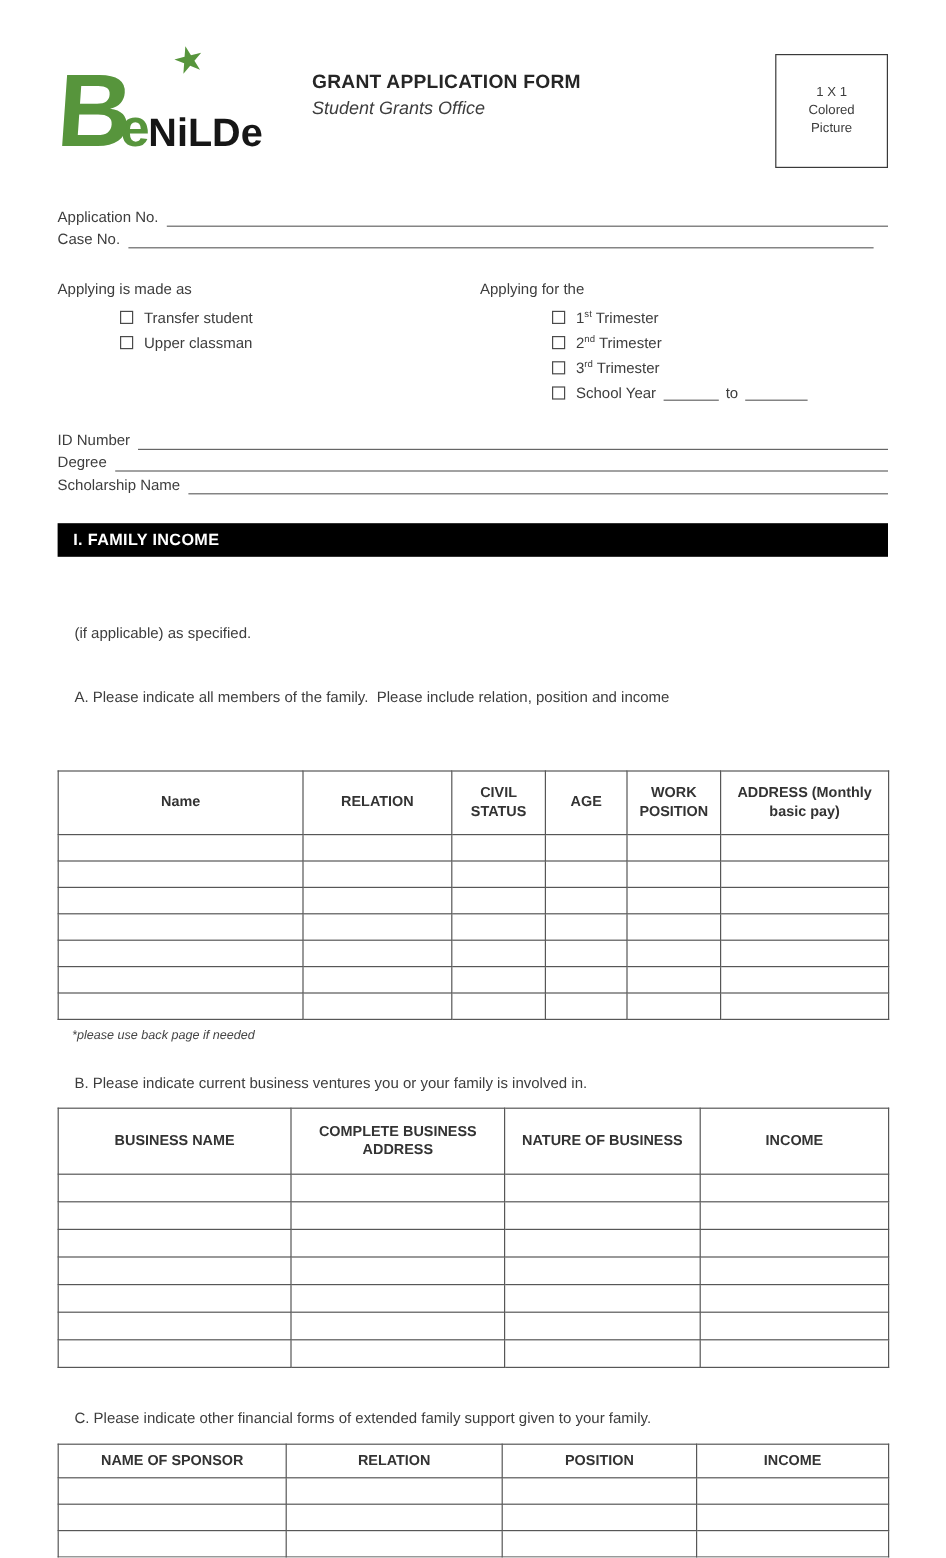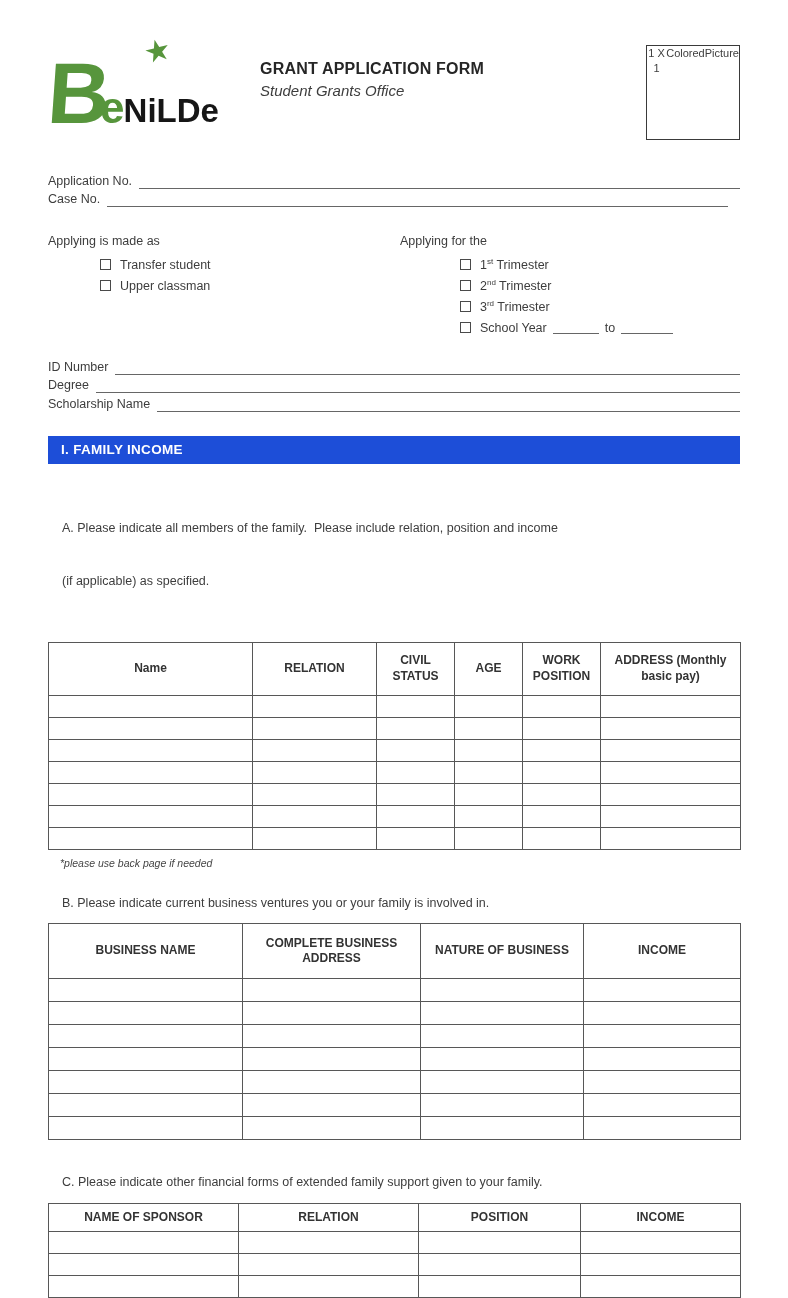--- a/index.html
+++ b/index.html
@@ -20,21 +20,21 @@
   .logo-e  { font-size: 44px; line-height: 36px; font-weight: 800; color: #57953c; margin-left: -6px; }
   .logo-rest { font-size: 33px; line-height: 30px; font-weight: 700; color: #161616; letter-spacing: 0px; margin-left: -1px; }
   .logo-star { position: absolute; left: 96px; top: -8px; font-size: 30px; color: #57953c; transform: rotate(-14deg); line-height: 30px; }
   .titles { margin-left: 16px; margin-top: 16px; }
   .title { font-size: 16px; font-weight: 700; color: #262626; letter-spacing: 0.2px; }
   .subtitle { font-size: 15px; color: #3d3d3d; margin-top: 4px; font-style: italic; }
   .photo-box {
     margin-left: auto; margin-top: 1px;
     width: 94px; height: 95px;
     border: 1px solid #3a3a3a;
-    display: flex; flex-direction: row; justify-content: center;
+    display: flex; flex-direction: column; justify-content: center;
     text-align: center; font-size: 11px; line-height: 1.35; color: #3d3d3d;
   }
 
   
   .fline { display: flex; align-items: flex-end; font-size: 12.5px; height: 18px; }
   .fline .lbl { white-space: nowrap; padding-bottom: 1px; }
   .fline .rule { flex: 1; border-bottom: 1px solid #666; margin-left: 7px; height: 14px; }
   .top-fields { margin-top: 19px; }
   .top-fields .fline + .fline { margin-top: 0px; }
   .top-fields .fline:nth-child(2) .rule { margin-right: 12px; }
@@ -52,21 +52,21 @@
   .cbrow sup { font-size: 8px; vertical-align: super; line-height: 0; }
   .sy-rule { display: inline-block; width: 46px; border-bottom: 1px solid #666; height: 12px; margin: 0 6px; }
   .sy-rule.r2 { width: 52px; }
 
   
   .mid-fields { margin-top: 21px; }
   .mid-fields .fline { height: 18.5px; }
 
   
   .banner {
-    margin-top: 24px; height: 28px; background: #1d4ed8;
+    margin-top: 24px; height: 28px; background: #000000;
     color: #ffffff; font-size: 13.5px; font-weight: 700;
     line-height: 28px; padding-left: 13px; letter-spacing: 0.3px;
   }
 
   
   .para { margin: 21px 0 0 14px; font-size: 12.5px; line-height: 1.42; white-space: pre-wrap; }
   .note { margin: 7px 0 16px 12px; font-size: 10.5px; font-style: italic; color: #454545; }
 
   
   table { border-collapse: collapse; width: 692px; table-layout: fixed; }
@@ -173,22 +173,22 @@
     </div>
     <div class="fline">
       <span class="lbl">Scholarship Name</span>
       <span class="rule"></span>
     </div>
   </div>
 
   <div class="banner">I. FAMILY INCOME</div>
 
   <div class="para">
+    <div>(if applicable) as specified.</div>
     <div>A. Please indicate all members of the family.  Please include relation, position and income</div>
-    <div>(if applicable) as specified.</div>
   </div>
 
   <table class="tbl-a">
     <colgroup>
       <col style="width:204px">
         <col style="width:124px">
         <col style="width:78px">
       <col style="width:68px">
         <col style="width:78px">
         <col style="width:140px">

